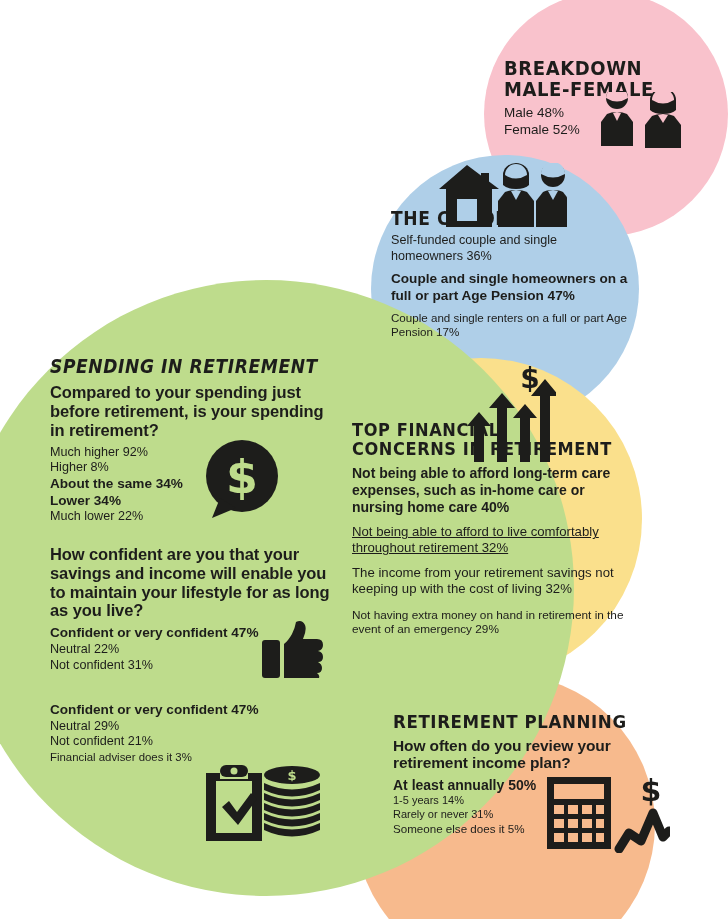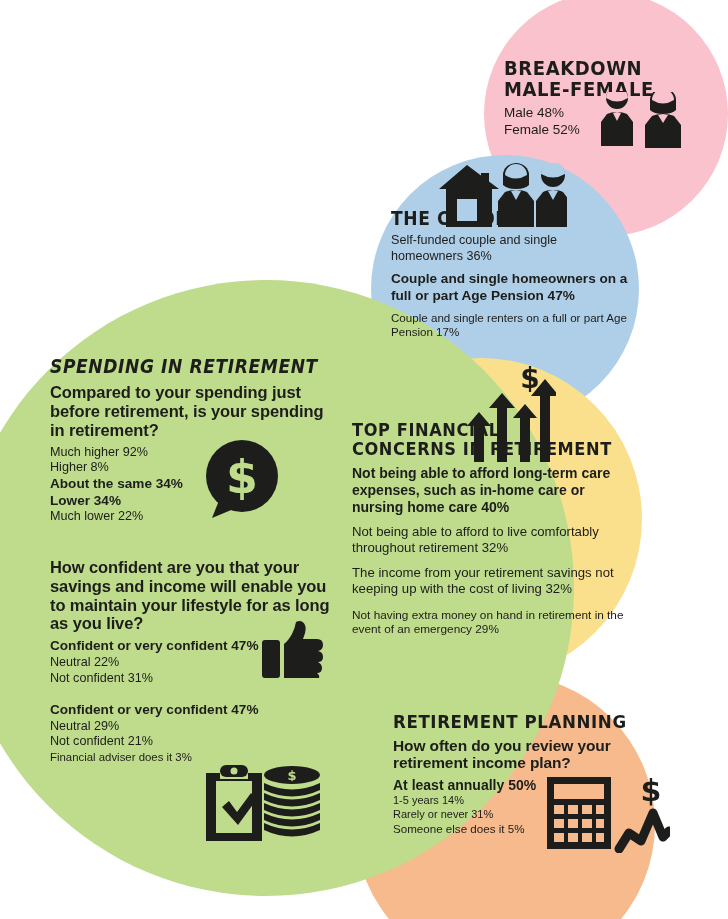--- a/index.html
+++ b/index.html
@@ -65,21 +65,21 @@
   .block-blue .stat-md { font-size: 13.6px; font-weight: 700; line-height: 1.24; }
   .block-blue .stat-xs { font-size: 11.6px; line-height: 1.25; }
 
   
   .block-green { left: 50px; top: 356px; width: 280px; z-index: 20; }
   .block-green .section-title { font-size: 19px; font-style: italic; }
   .block-green .question { font-size: 16.5px; margin-top: 7px; }
   .block-green .stat { font-size: 12.6px; }
   .block-green .stat.bold { font-size: 13.6px; }
 
-  .block-green2 { left: 50px; top: 558px; width: 285px; z-index: 20; }
+  .block-green2 { left: 50px; top: 545px; width: 285px; z-index: 20; }
   .block-green2 .question { font-size: 16.5px; }
   .block-green2 .stat { font-size: 12.6px; }
   .block-green2 .stat.bold { font-size: 13.6px; }
 
   .block-green3 { left: 50px; top: 697px; width: 285px; z-index: 20; }
   .block-green3 .question { font-size: 16.5px; }
   .block-green3 .stat { font-size: 12.6px; }
   .block-green3 .stat.bold { font-size: 13.6px; }
   .block-green3 .stat.tiny { font-size: 11.4px; }
 
@@ -172,21 +172,21 @@
     </svg>
   </div>
 
   <div class="content block-yellow">
     <div class="section-title">
       <div>TOP FINANCIAL</div>
       <div>CONCERNS IN RETIREMENT</div>
     </div>
     <div class="stat-group">
       <div class="stat-lg" style="margin-top:7px;">Not being able to afford long-term care expenses, such as in-home care or nursing home care 40%</div>
-      <div class="stat-md" style="margin-top:8px;">Not being able to afford to live comfortably throughout retirement 32%</div>
+      <div class="stat-md" style="margin-top:8px;text-decoration:underline;">Not being able to afford to live comfortably throughout retirement 32%</div>
       <div class="stat-md" style="margin-top:8px;">The income from your retirement savings not keeping up with the cost of living 32%</div>
       <div class="stat-xs" style="margin-top:11px;">Not having extra money on hand in retirement in the event of an emergency 29%</div>
     </div>
   </div>
 
   <div class="content" style="left:466px; top:366px; z-index:17;">
     <svg width="90" height="96" viewBox="0 0 90 96">
       <g fill="#1d1d1b">
 
         <text x="64" y="22" font-family="DejaVu Sans, sans-serif" font-size="28" font-weight="bold" text-anchor="middle">$</text>

